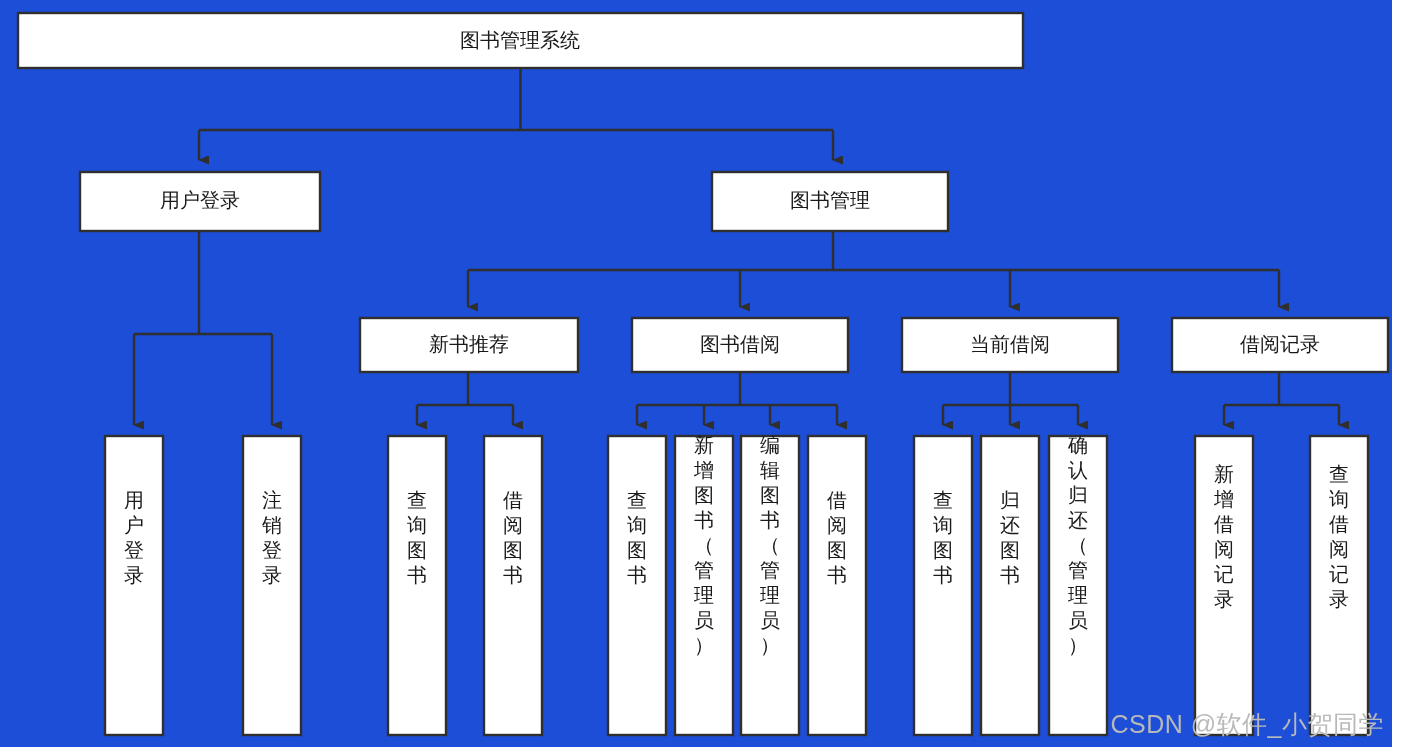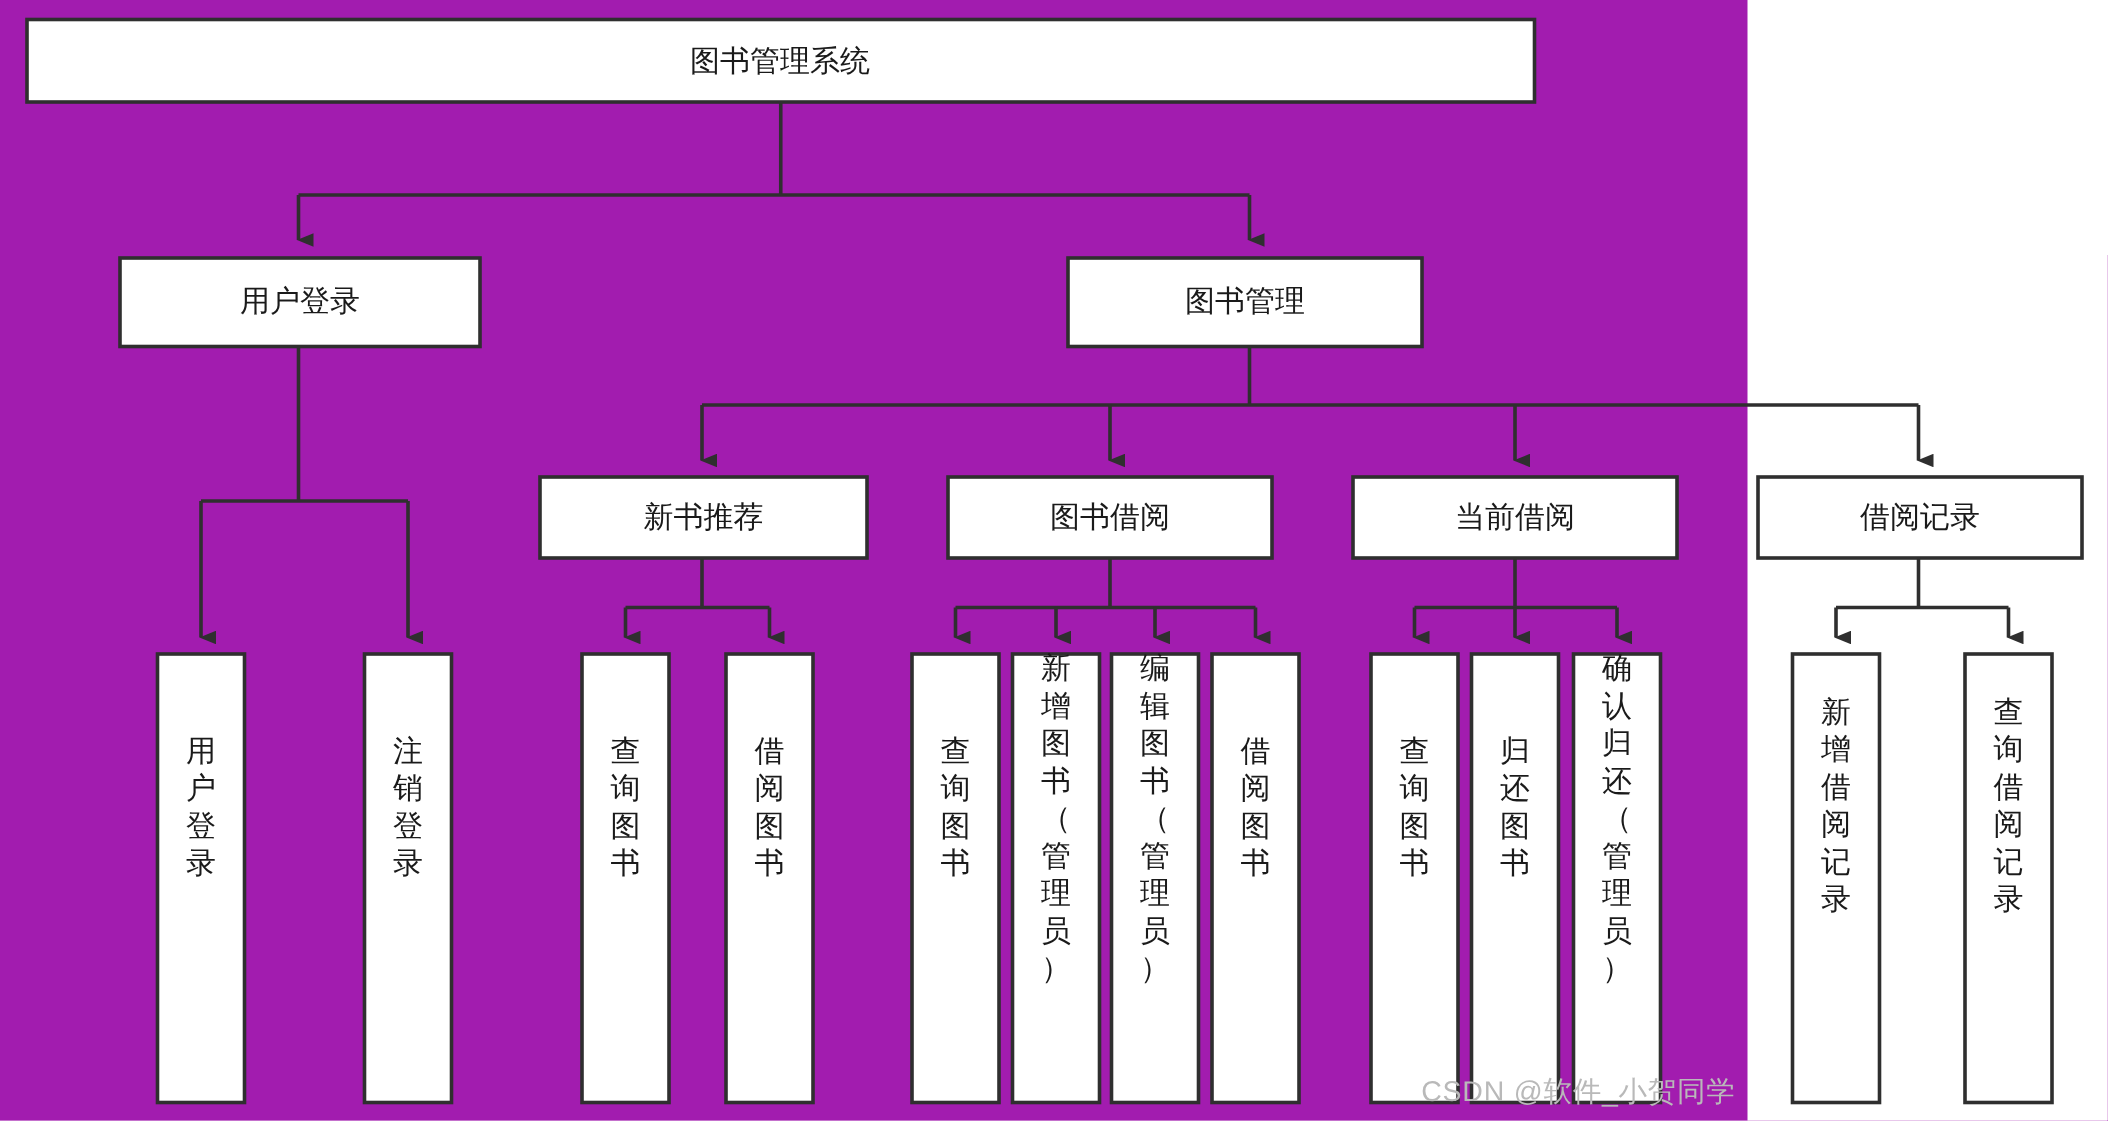--- a/index.html
+++ b/index.html
@@ -8,23 +8,23 @@
     background: #ffffff;
   }
   body {
     width: 1405px;
     height: 747px;
     font-family: "Liberation Sans", "DejaVu Sans", sans-serif;
     overflow: hidden;
   }
   #diagram-root {
     position: relative;
-    width: 1165px;
+    width: 1392px;
     height: 747px;
-    background: #a21caf;
+    background: #1d4ed8;
   }
   svg.diagram {
     position: absolute;
     left: 0;
     top: 0;
     width: 1405px;
     height: 747px;
     display: block;
   }
   .node-box {
@@ -49,21 +49,21 @@
     fill: #1a1a1a;
     font-family: "Liberation Sans", "DejaVu Sans", sans-serif;
     font-size: 20px;
     text-anchor: middle;
   }
   .watermark-text {
     position: absolute;
     right: 8px;
     bottom: 6px;
     font-family: "Liberation Sans", "DejaVu Sans", sans-serif;
-    font-size: 19px;
+    font-size: 25px;
     color: #b9b9b9;
     letter-spacing: 0.5px;
     white-space: nowrap;
   }
 </style>
 </head>
 <body>
 
 <div id="diagram-root">
 

